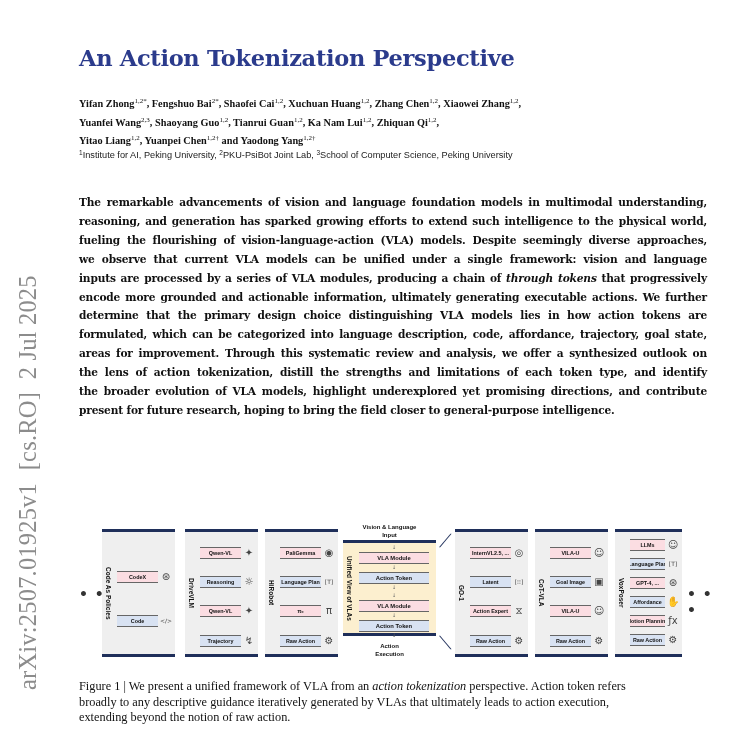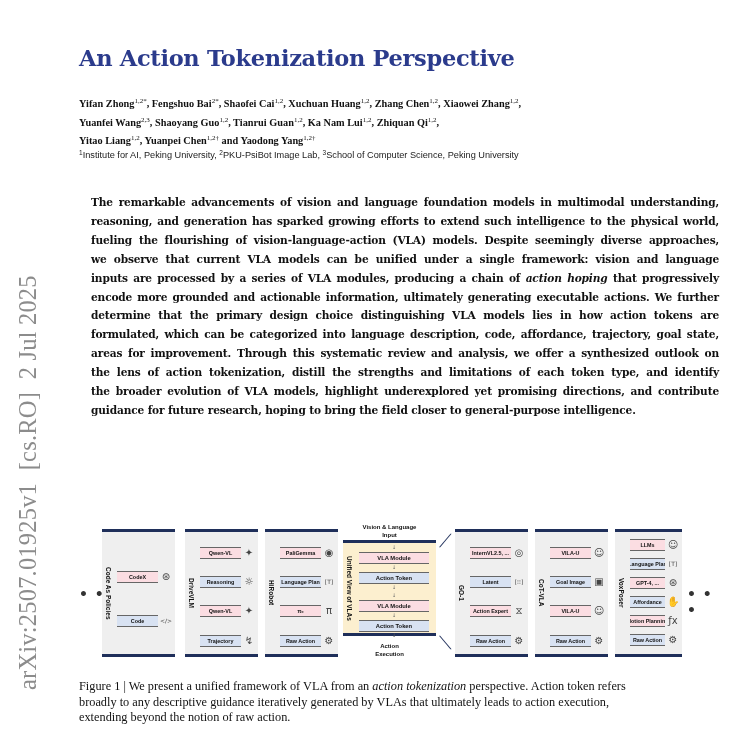--- a/index.html
+++ b/index.html
@@ -26,21 +26,21 @@
   .authors sup { font-weight: normal; font-size: 7px; vertical-align: 4px; line-height: 0; }
   .affil {
     position: absolute; left: 79px; top: 150px; width: 600px;
     font-family: "Liberation Sans", sans-serif; font-size: 9.2px; color: #222;
   }
   .affil sup { font-size: 6.5px; vertical-align: 3px; line-height: 0; }
 
   .abstract {
     position: absolute; left: 79px; top: 193px; width: 628px;
     font-family: "DejaVu Serif", serif; font-weight: bold; font-size: 10.6px; line-height: 18.9px;
-    text-align: justify; color: #111; letter-spacing: -0.15px; margin-left: 12px;
+    text-align: justify; color: #111; letter-spacing: -0.15px;
   }
   .abstract .line { display: block; white-space: nowrap; text-align-last: justify; }
   .abstract .line.last { text-align-last: left; }
   .abstract em { font-style: italic; }
 
   
   .figure { position: absolute; left: 75px; top: 520px; width: 640px; height: 150px; }
   .ellipsis { position: absolute; font-family: "DejaVu Sans", sans-serif; font-size: 14px; font-weight: bold; color: #333; letter-spacing: 1px; }
 
   .panel {
@@ -86,35 +86,35 @@
 <body>
 
 <div class="arxiv-stamp">arXiv:2507.01925v1  [cs.RO]  2 Jul 2025</div>
 
 <h1 class="title">
   <br>
   <span>An Action Tokenization Perspective</span>
 </h1>
 
 <div class="authors" id="authors"><span>Yifan Zhong</span><sup>1,2*</sup>, <span>Fengshuo Bai</span><sup>2*</sup>, <span>Shaofei Cai</span><sup>1,2</sup>, <span>Xuchuan Huang</span><sup>1,2</sup>, <span>Zhang Chen</span><sup>1,2</sup>, <span>Xiaowei Zhang</span><sup>1,2</sup>, <br><span>Yuanfei Wang</span><sup>2,3</sup>, <span>Shaoyang Guo</span><sup>1,2</sup>, <span>Tianrui Guan</span><sup>1,2</sup>, <span>Ka Nam Lui</span><sup>1,2</sup>, <span>Zhiquan Qi</span><sup>1,2</sup>, <br><span>Yitao Liang</span><sup>1,2</sup>, <span>Yuanpei Chen</span><sup>1,2†</sup> and <span>Yaodong Yang</span><sup>1,2†</sup></div>
-<div class="affil" id="affil"><sup>1</sup><span>Institute for AI, Peking University,</span> <sup>2</sup><span>PKU-PsiBot Image Lab,</span> <sup>3</sup><span>School of Computer Science, Peking University</span></div>
+<div class="affil" id="affil"><sup>1</sup><span>Institute for AI, Peking University,</span> <sup>2</sup><span>PKU-PsiBot Joint Lab,</span> <sup>3</sup><span>School of Computer Science, Peking University</span></div>
 
 <div class="abstract" id="abstract">
     <span class="line">The remarkable advancements of vision and language foundation models in multimodal understanding,</span>
     <span class="line">reasoning, and generation has sparked growing efforts to extend such intelligence to the physical world,</span>
     <span class="line">fueling the flourishing of vision-language-action (VLA) models. Despite seemingly diverse approaches,</span>
     <span class="line">we observe that current VLA models can be unified under a single framework: vision and language</span>
-    <span class="line">inputs are processed by a series of VLA modules, producing a chain of <em>action hoping</em> that progressively</span>
+    <span class="line">inputs are processed by a series of VLA modules, producing a chain of <em>through tokens</em> that progressively</span>
     <span class="line">encode more grounded and actionable information, ultimately generating executable actions. We further</span>
     <span class="line">determine that the primary design choice distinguishing VLA models lies in how action tokens are</span>
     <span class="line">formulated, which can be categorized into language description, code, affordance, trajectory, goal state,</span>
     <span class="line">areas for improvement. Through this systematic review and analysis, we offer a synthesized outlook on</span>
     <span class="line">the lens of action tokenization, distill the strengths and limitations of each token type, and identify</span>
     <span class="line">the broader evolution of VLA models, highlight underexplored yet promising directions, and contribute</span>
-    <span class="line last">guidance for future research, hoping to bring the field closer to general-purpose intelligence.</span>
+    <span class="line last">present for future research, hoping to bring the field closer to general-purpose intelligence.</span>
   </div>
 
 <div class="figure" id="figure">
   <span class="ellipsis" style="left:4px; top:66px;">• • •</span>
   <span class="ellipsis" style="left:612px; top:66px;">• • •</span>
 
   <div class="center-head" style="top:3px;">
     <div>Vision &amp; Language</div>
     <div>Input</div>
   </div>

